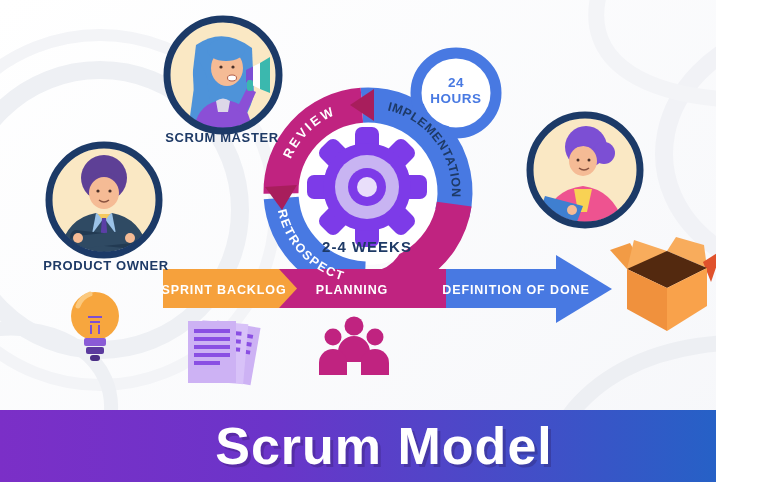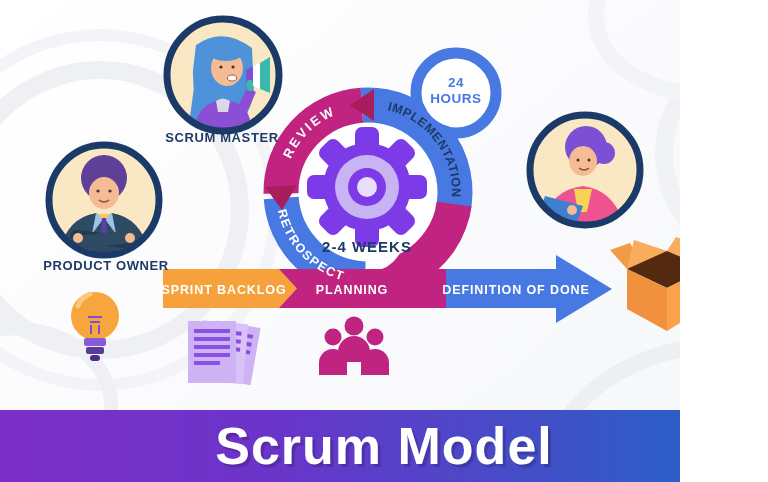--- a/index.html
+++ b/index.html
@@ -1,19 +1,20 @@
 <!DOCTYPE html>
 <html><head>
 <meta charset="utf-8">
 <style>
   html,body{margin:0;padding:0;background:#fff;}
   .stage{
     position:relative;width:680px;height:482px;overflow:hidden;
     background:linear-gradient(140deg,#ffffff 0%,#f6f7fa 100%);
     font-family:"Liberation Sans",sans-serif;
+    padding-left:36px;
   }
   .stage svg{position:absolute;left:0;top:0;}
   .lbl{
     position:absolute;text-align:center;color:#1E3A66;
     font-size:13px;font-weight:bold;letter-spacing:.6px;
   }
   .banner{
     position:absolute;left:0;top:410px;width:768px;height:72px;
     background:linear-gradient(90deg,#7B2FC7 0%,#6B34C9 35%,#1E66C6 100%);
     display:flex;align-items:center;justify-content:center;

